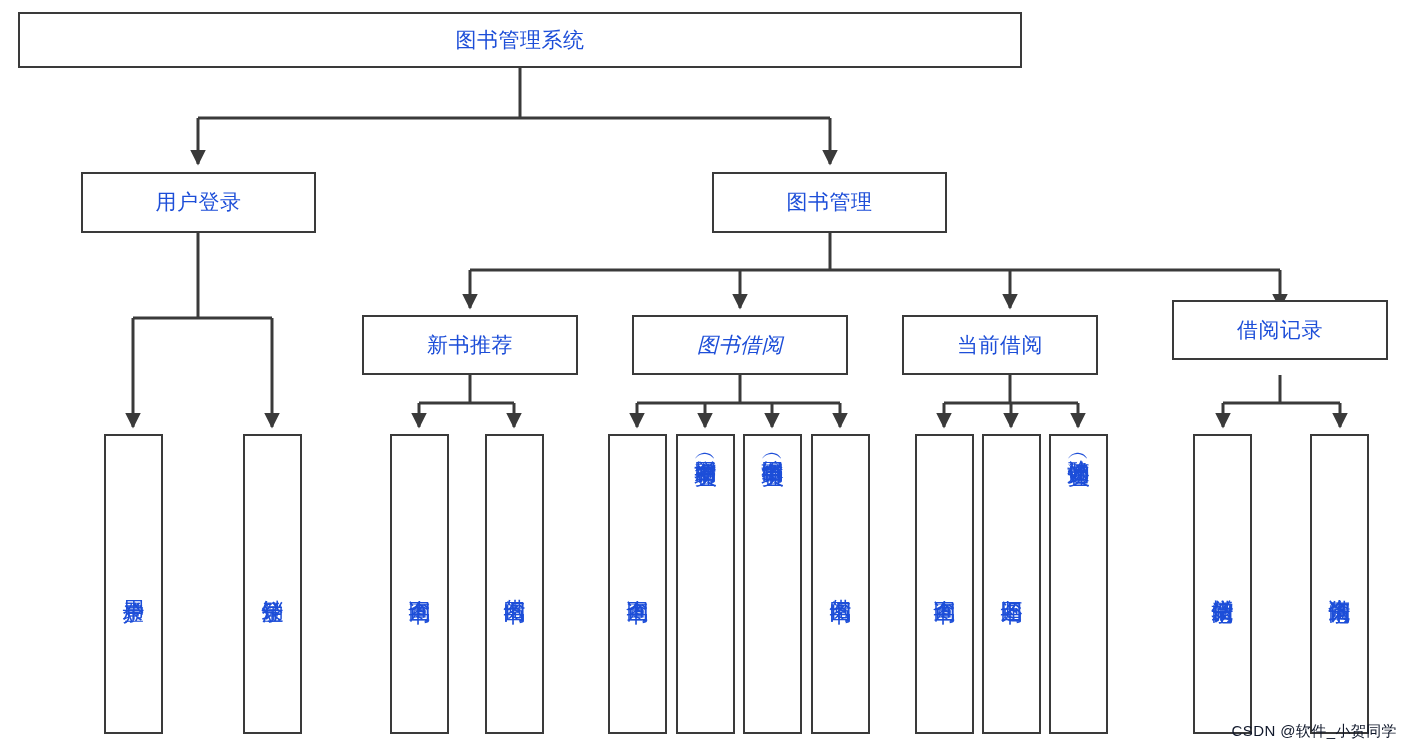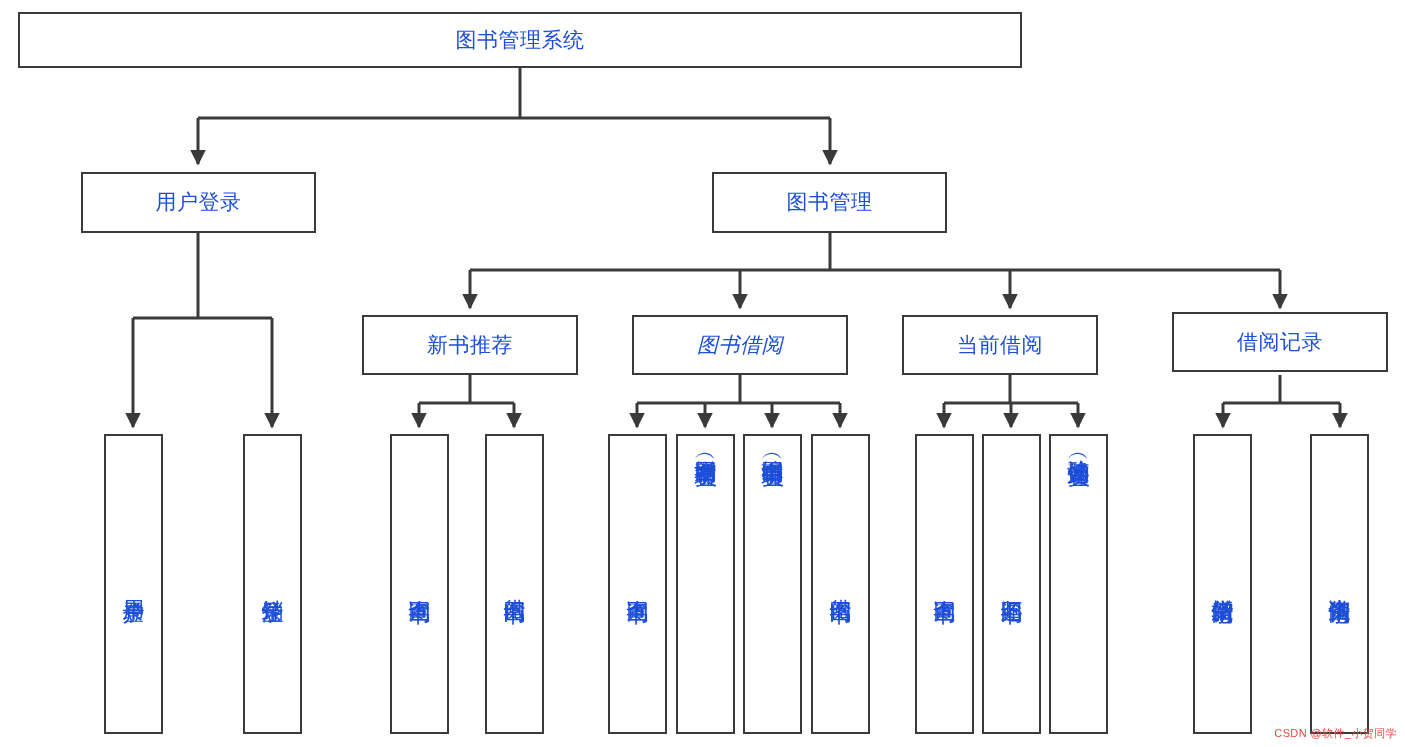--- a/index.html
+++ b/index.html
@@ -61,22 +61,22 @@
     max-height: 100%;
   }
   .node.vert.centerv {
     align-items: center;
     padding-top: 0;
   }
   .watermark {
     position: absolute;
     right: 8px;
     bottom: 6px;
-    font-size: 11px;
-    color: #ef4444;
+    font-size: 15px;
+    color: #0f172a;
     white-space: nowrap;
     z-index: 3;
     letter-spacing: 0.4px;
   }
 </style>
 </head>
 <body>
 
 <div id="canvas">
 
@@ -143,21 +143,21 @@
 
   <div class="node horiz" style="left:362px; top:315px; width:216px; height:60px;">
     <span class="lbl">新书推荐</span>
   </div>
   <div class="node horiz" style="left:632px; top:315px; width:216px; height:60px;font-style:italic;">
     <span class="lbl">图书借阅</span>
   </div>
   <div class="node horiz" style="left:902px; top:315px; width:196px; height:60px;">
     <span class="lbl">当前借阅</span>
   </div>
-  <div class="node horiz" style="left:1172px; top:312px; width:216px; height:60px;">
+  <div class="node horiz" style="left:1172px; top:300px; width:216px; height:60px;">
     <span class="lbl">借阅记录</span>
   </div>
 
   <div class="node vert centerv" style="left:104px; top:434px; width:59px; height:300px;">
     <span class="lbl">用户登录</span>
   </div>
   <div class="node vert centerv" style="left:243px; top:434px; width:59px; height:300px;">
     <span class="lbl">注销登录</span>
   </div>
 

